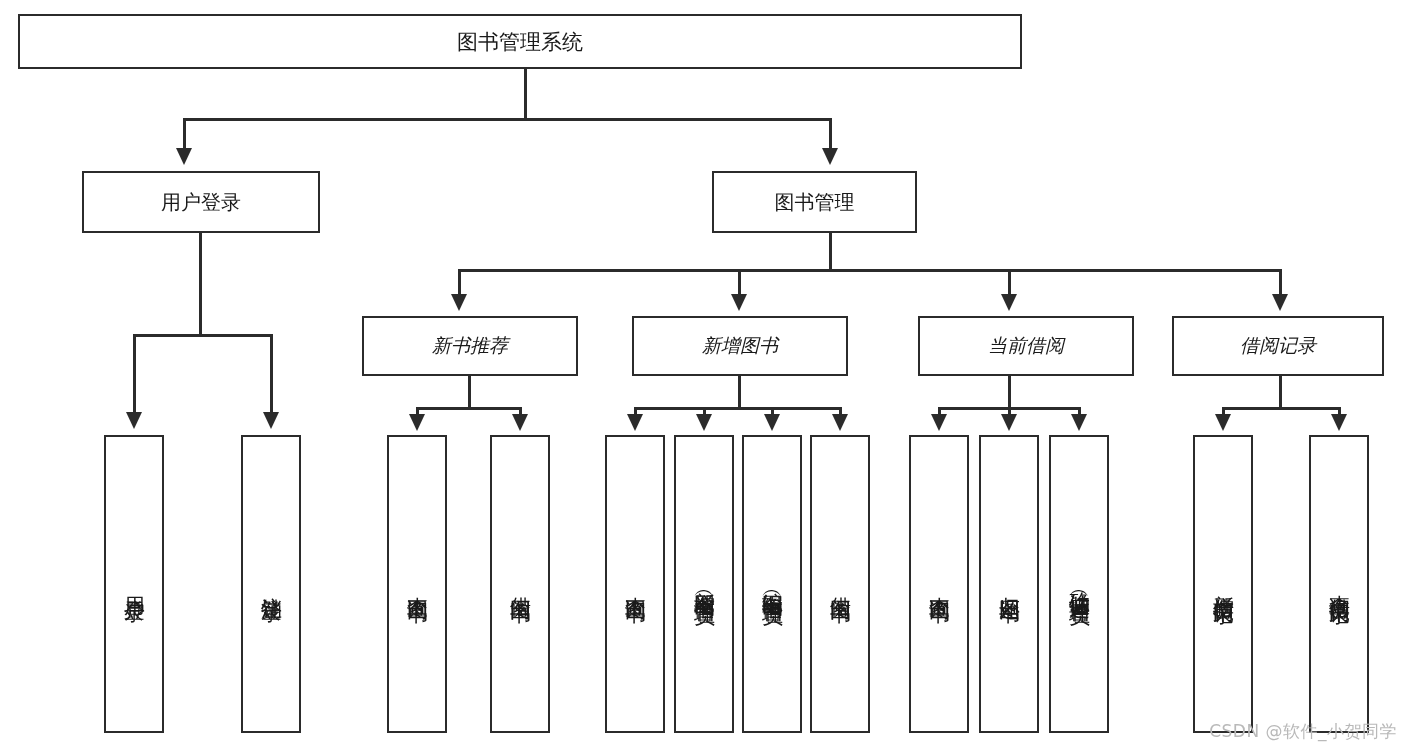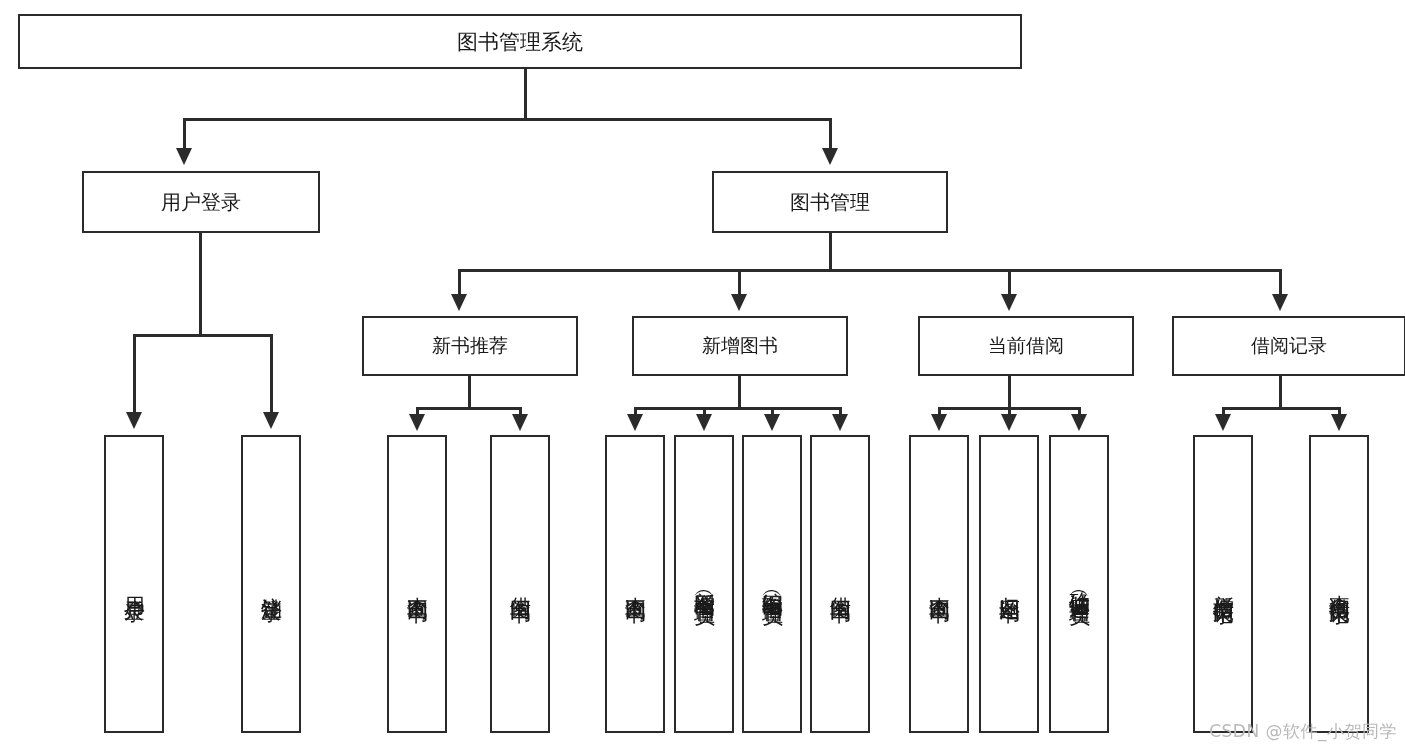--- a/index.html
+++ b/index.html
@@ -19,21 +19,21 @@
     border:2px solid #2b2b2b;
     background:#ffffff;
     display:flex;
     align-items:center;
     justify-content:center;
     color:#1a1a1a;
     z-index:3;
   }
   .node.root{font-size:21px;}
   .node.lvl1{font-size:20px;}
-  .node.lvl2{font-size:19px;}
+  .node.lvl2{font-size:19px;font-style:italic;}
   
   .node.leaf{
     font-size:21px;
     align-items:center;
     justify-content:center;
     padding:6px 0;
   }
   .vtext{
     writing-mode:vertical-rl;
     text-orientation:upright;
@@ -77,21 +77,21 @@
   <div class="vline" style="left:524px;top:69px;width:3px;height:50px;"></div>
   <div class="hline" style="left:183px;top:118px;width:649px;height:3px;"></div>
   <div class="vline" style="left:183px;top:118px;width:3px;height:32px;"></div>
   <div class="arrow" style="left:176px;top:148px;"></div>
   <div class="vline" style="left:829px;top:118px;width:3px;height:32px;"></div>
   <div class="arrow" style="left:822px;top:148px;"></div>
 
   <div class="node lvl1" style="left:82px;top:171px;width:238px;height:62px;">
     <span>用户登录</span>
   </div>
-  <div class="node lvl1" style="left:712px;top:171px;width:236px;height:62px;">
+  <div class="node lvl1" style="left:712px;top:171px;width:205px;height:62px;">
     <span>图书管理</span>
   </div>
 
   <div class="vline" style="left:199px;top:233px;width:3px;height:102px;"></div>
   <div class="hline" style="left:133px;top:334px;width:140px;height:3px;"></div>
   <div class="vline" style="left:133px;top:334px;width:3px;height:80px;"></div>
   <div class="arrow" style="left:126px;top:412px;"></div>
   <div class="vline" style="left:270px;top:334px;width:3px;height:80px;"></div>
   <div class="arrow" style="left:263px;top:412px;"></div>
 
@@ -108,21 +108,21 @@
 
   <div class="node lvl2" style="left:362px;top:316px;width:216px;height:60px;">
     <span>新书推荐</span>
   </div>
   <div class="node lvl2" style="left:632px;top:316px;width:216px;height:60px;">
     <span>新增图书</span>
   </div>
   <div class="node lvl2" style="left:902px;top:316px;width:216px;height:60px;margin-left:16px;">
     <span>当前借阅</span>
   </div>
-  <div class="node lvl2" style="left:1172px;top:316px;width:234px;height:60px;">
+  <div class="node lvl2" style="left:1172px;top:316px;width:212px;height:60px;">
     <span>借阅记录</span>
   </div>
 
   <div class="vline" style="left:468px;top:376px;width:3px;height:33px;"></div>
   <div class="hline" style="left:416px;top:407px;width:106px;height:3px;"></div>
   <div class="vline" style="left:416px;top:407px;width:3px;height:10px;"></div>
   <div class="arrow" style="left:409px;top:414px;"></div>
   <div class="vline" style="left:519px;top:407px;width:3px;height:10px;"></div>
   <div class="arrow" style="left:512px;top:414px;"></div>
 

